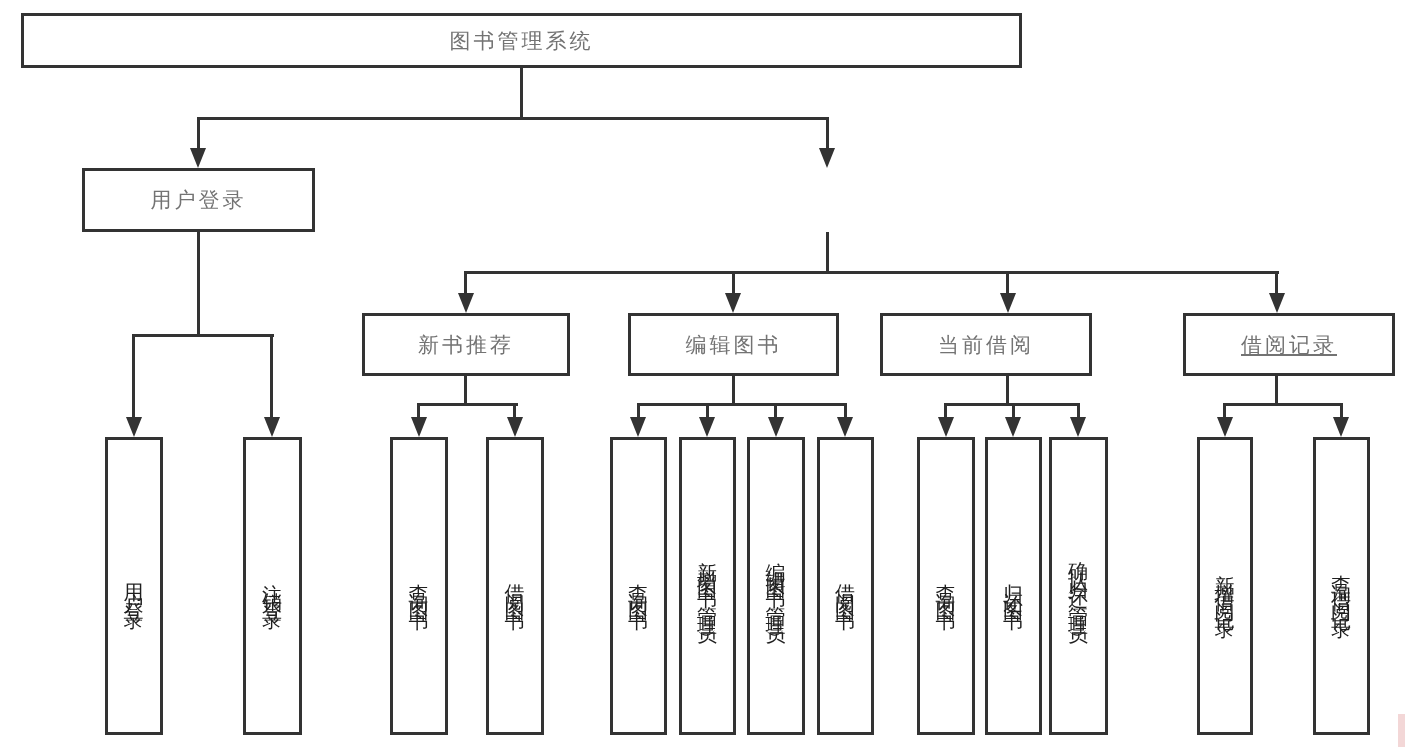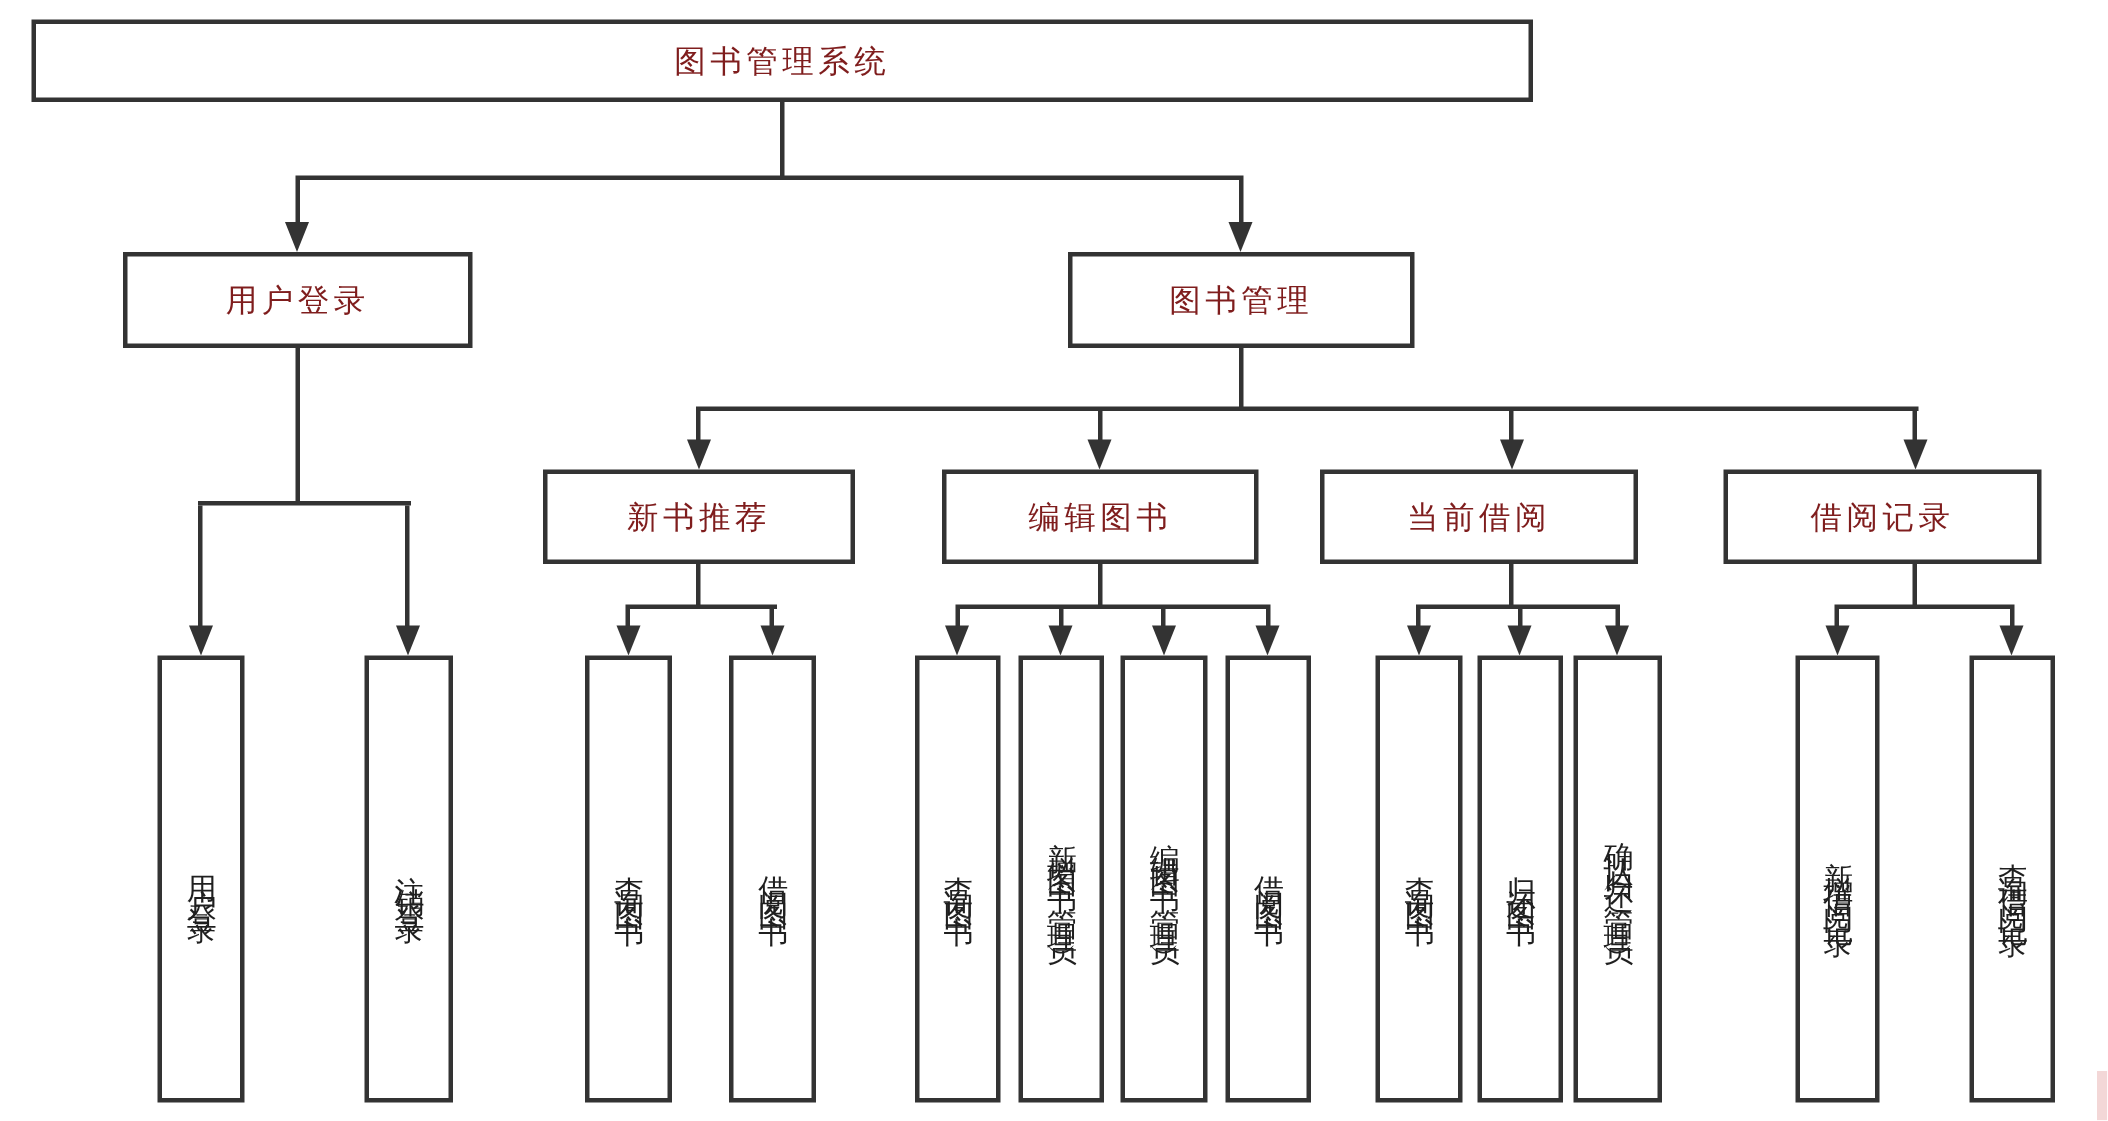--- a/index.html
+++ b/index.html
@@ -15,21 +15,21 @@
   
   .hbox {
     position: absolute;
     border: 3px solid #333333;
     background: #ffffff;
     display: flex;
     align-items: center;
     justify-content: center;
     font-size: 21px;
     letter-spacing: 3px;
-    color: #7f1d1d;
+    color: #737373;
     z-index: 2;
   }
   
   .vbox {
     position: absolute;
     top: 437px;
     height: 298px;
     border: 3px solid #333333;
     background: #ffffff;
     display: flex;
@@ -83,37 +83,34 @@
   <div class="corner-accent"></div>
 
   <div class="hbox" style="left:21px; top:13px; width:1001px; height:55px;">
     <span>图书管理系统</span>
   </div>
 
   <div class="hbox" style="left:82px; top:168px; width:233px; height:64px;">
     <span>用户登录</span>
   </div>
 
-  <div class="hbox" style="left:712px; top:168px; width:231px; height:64px;">
-    <span>图书管理</span>
-  </div>
 
   <div class="hbox" style="left:362px; top:313px; width:208px; height:63px;">
     <span>新书推荐</span>
   </div>
 
   <div class="hbox" style="left:628px; top:313px; width:211px; height:63px;">
     <span>编辑图书</span>
   </div>
 
   <div class="hbox" style="left:880px; top:313px; width:212px; height:63px;">
     <span>当前借阅</span>
   </div>
 
-  <div class="hbox" style="left:1149px; top:313px; width:212px; height:63px;">
+  <div class="hbox" style="left:1183px; top:313px; width:212px; height:63px;text-decoration:underline;">
     <span>借阅记录</span>
   </div>
 
   <div class="vbox" style="left:105px; width:58px;">
     <span>用户登录</span>
   </div>
   <div class="vbox" style="left:243px; width:59px;">
     <span>注销登录</span>
   </div>
 

